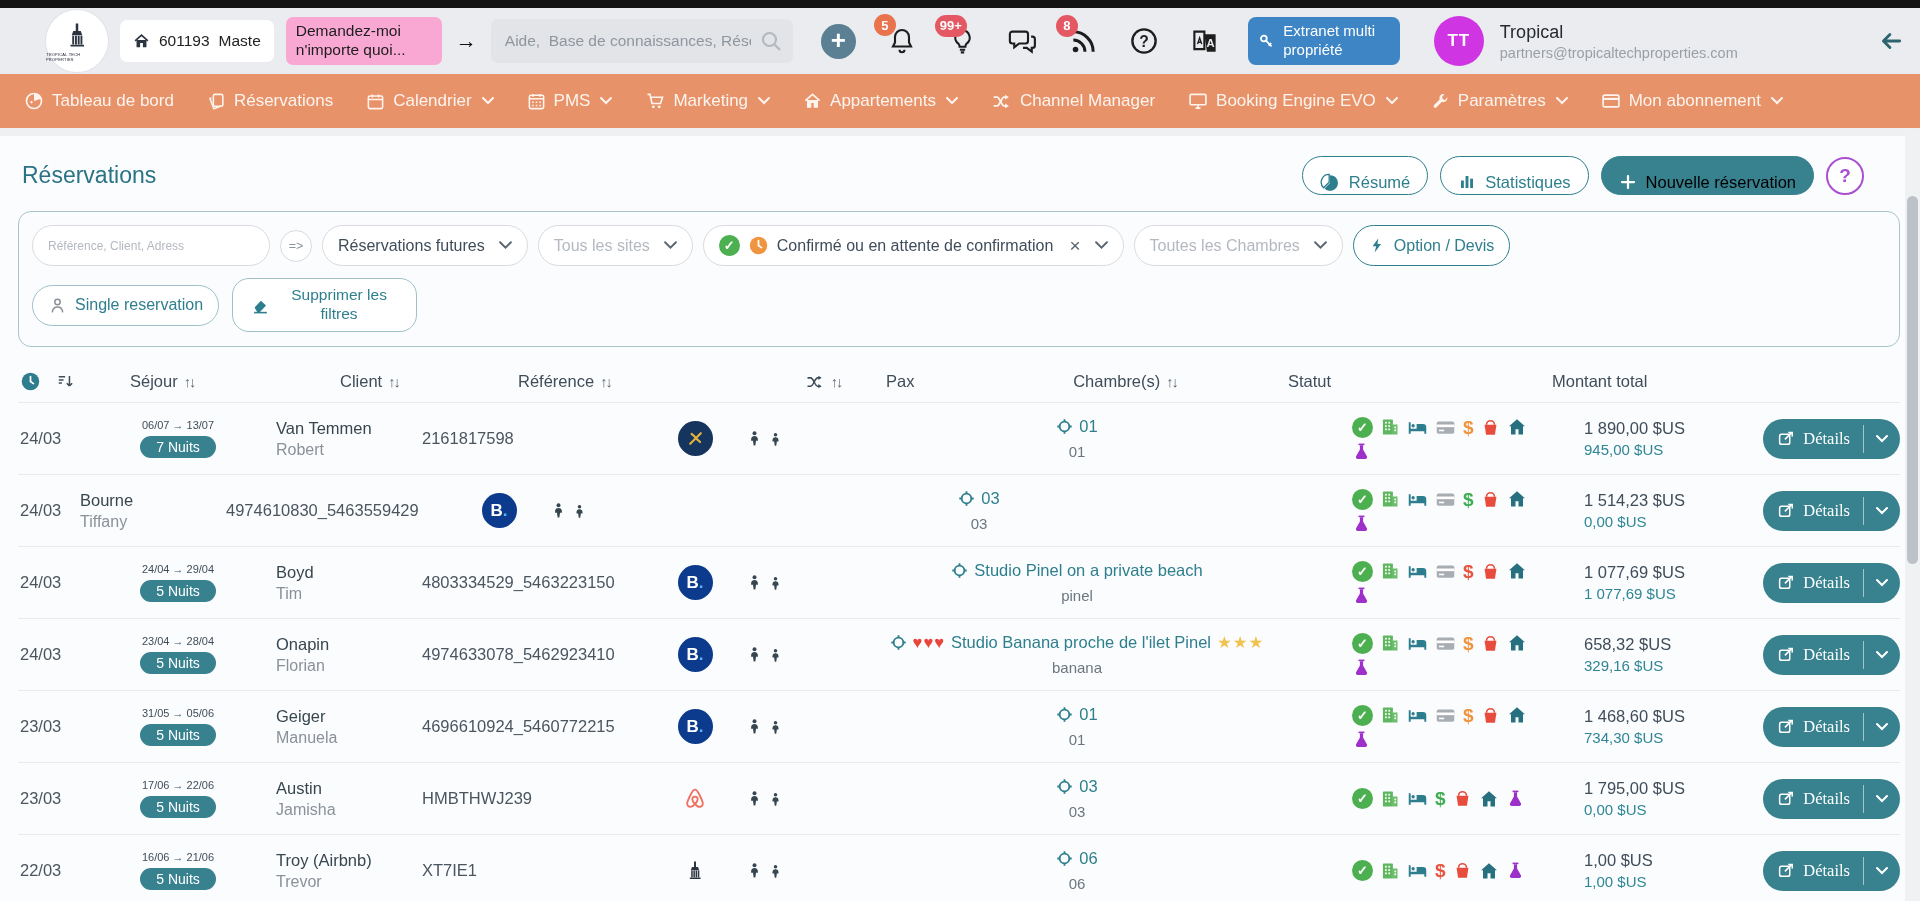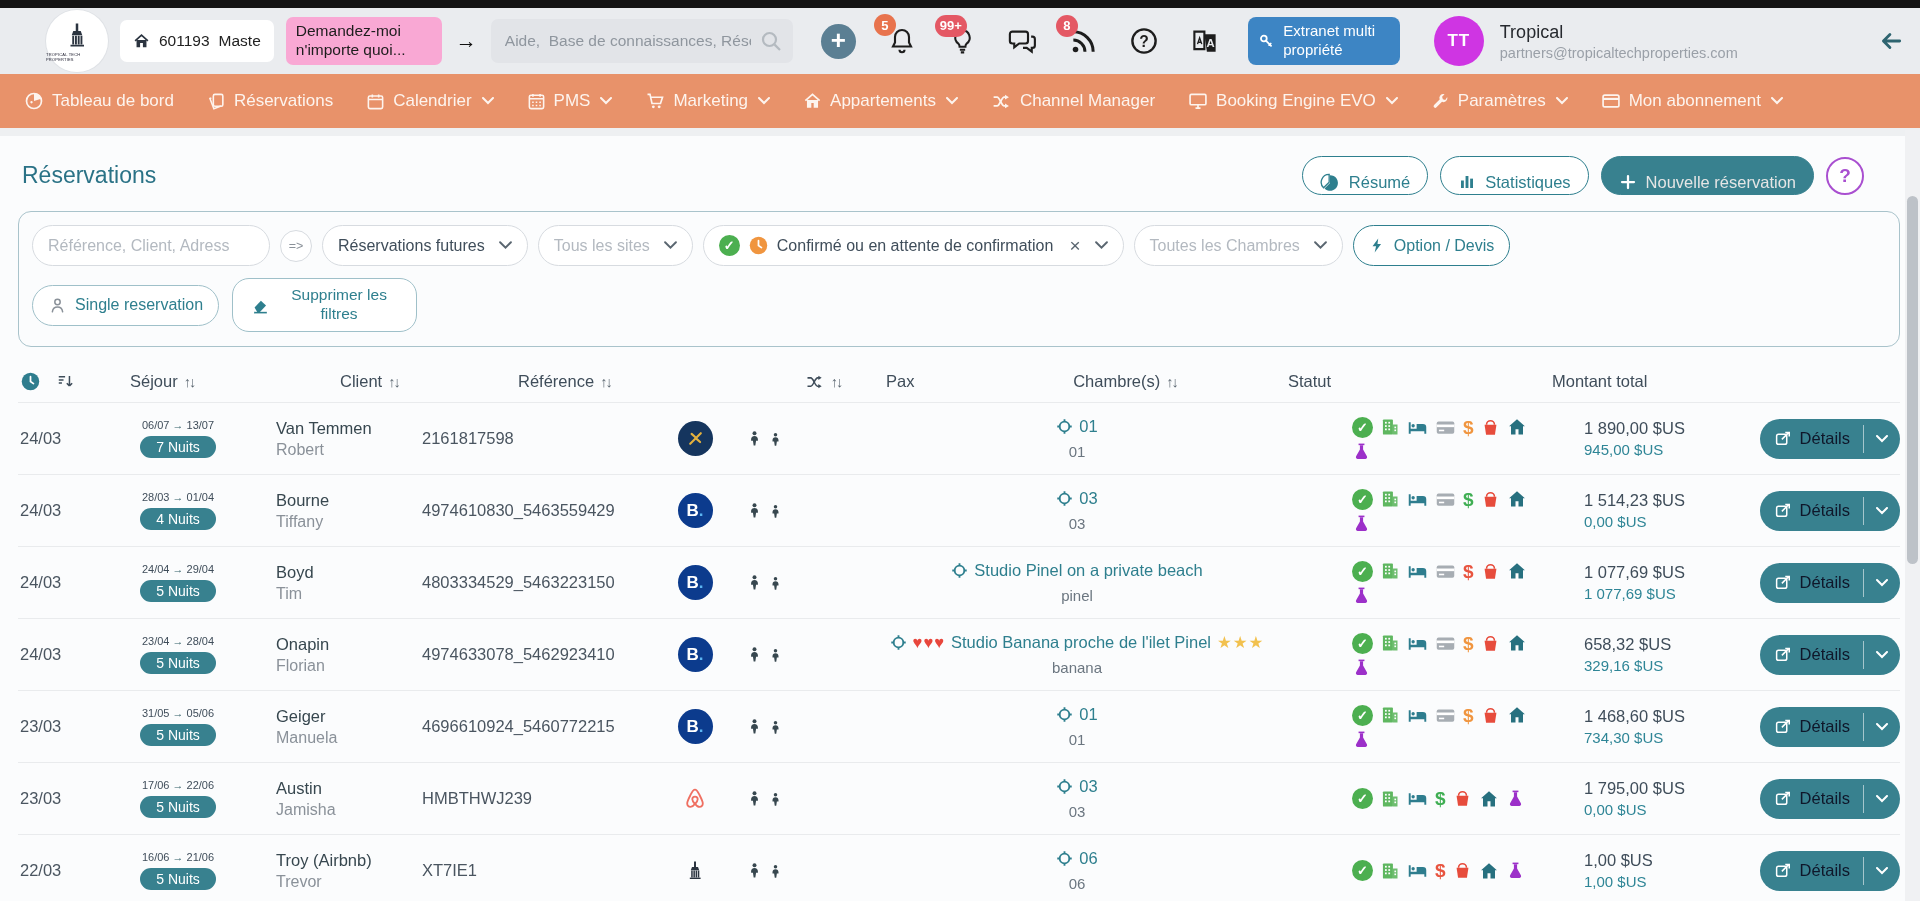--- a/index.html
+++ b/index.html
@@ -39,31 +39,31 @@
   .navitem { display:flex; align-items:center; gap:8px; color:#fdf4ee; font-size:17px; white-space:nowrap; cursor:pointer; }
   .navitem svg { display:block; }
   .navchev { display:flex; margin-left:2px; }
 
   
   .main { background:#fbfcfd; border-top:8px solid #eef0f2; height:773px; }
   .pagehead { display:flex; align-items:center; padding:20px 56px 14px 22px; }
   .pagetitle { font-size:23px; font-weight:500; color:#2a7286; }
   .actions { margin-left:auto; display:flex; align-items:center; gap:12px; }
   .abtn { height:39px; border-radius:20px; border:1.5px solid #2e7f8e; background:#fff; color:#2e7f8e; font-size:16.5px; display:flex; align-items:flex-start; gap:9px; padding:16px 17px; cursor:pointer; font-family:inherit; }
-  .abtn.primary { background:#38818f; border-color:#38818f; color:#e5e5e5; }
+  .abtn.primary { background:#38818f; border-color:#38818f; color:#000000; }
   .qbtn { width:38px; height:38px; border-radius:50%; border:2px solid #a94fd0; background:#fff; color:#a94fd0; font-size:19px; font-weight:bold; display:flex; align-items:center; justify-content:center; cursor:pointer; }
 
   
   .filterbox { margin:2px 20px 0 18px; border:1px solid #a9c3cb; border-radius:13px; padding:13px 13px 14px; }
   .frow { display:flex; align-items:center; gap:10px; }
   .frow2 { margin-top:12px; gap:13px; }
   .fpill { height:41px; border:1px solid #d7dbe0; border-radius:21px; background:#fff; display:flex; align-items:center; gap:8px; padding:0 15px; font-size:16px; color:#3f4d5a; white-space:nowrap; cursor:pointer; }
   .fpill .ph { color:#b3b9c0; }
   .finput { width:238px; }
-  .finput input { border:none; outline:none; width:100%; font-size:16px; font-family:inherit; color:#3f4d5a; background:transparent; }
+  .finput input { border:none; outline:none; width:100%; font-size:12px; font-family:inherit; color:#3f4d5a; background:transparent; }
   .finput input::placeholder { color:#b3b9c0; }
   .fcirc { width:32px; height:32px; border-radius:50%; border:1px solid #d7dbe0; background:#fff; color:#8a9199; font-size:12.5px; display:flex; align-items:center; justify-content:center; cursor:pointer; flex:0 0 auto; }
   .chev { color:#5a6670; display:flex; margin-left:6px; }
   .fx { color:#5a6670; font-size:19px; margin-left:8px; cursor:pointer; }
   .s-check { width:21px; height:21px; border-radius:50%; background:#4caf50; color:#fff; font-size:13px; font-weight:bold; display:flex; align-items:center; justify-content:center; flex:0 0 auto; }
   .fclock { color:#f0953f; display:flex; }
   .optbtn { border-color:#2e7f8e; color:#2e7f8e; }
   .optbtn svg { color:#2e7f8e; }
   .singlebtn { border-color:#9fc0c9; color:#2e7f8e; }
   .singlebtn .pic { color:#8a9199; display:flex; }
@@ -119,21 +119,21 @@
   .s-ic.card { color:#a7adb3; }
   .s-ic.bucket { color:#e74c3c; }
   .s-ic.house { color:#27707f; }
   .s-ic.flask { color:#9c30c9; }
   .s-dollar { font-size:19px; font-weight:bold; cursor:pointer; line-height:1; }
 
   .a1 { font-size:16.5px; color:#3f4d5a; white-space:nowrap; }
   .a2 { font-size:15px; color:#2e8596; margin-top:3px; }
 
   .dbtn { display:flex; align-items:stretch; background:#38818f; border-radius:20px; height:40px; overflow:hidden; cursor:pointer; }
-  .dmain { display:flex; align-items:center; gap:8px; color:#0f172a; font-size:16.5px; padding:0 13px 0 14px; }
+  .dmain { display:flex; align-items:center; gap:8px; color:#ffffff; font-size:16.5px; padding:0 13px 0 14px;font-family:Liberation Serif, serif; }
   .dsep { width:1px; background:rgba(255,255,255,.55); margin:6px 0; }
   .dchev { width:36px; display:flex; align-items:center; justify-content:center; color:#fff; }
 
   
   .sbtrack { position:absolute; right:0; top:130px; bottom:0; width:15px; background:#f0f1f3; }
   .sbthumb { position:absolute; right:2px; top:66px; width:11px; height:368px; border-radius:6px; background:#bdc2c8; }
 </style>
 </head>
 <body>
 
@@ -639,24 +639,20 @@
               <span class="dchev">
                 <svg viewBox="0 0 12 8" width="12" height="8">
                   <path d="M1 1l5 5 5-5" fill="none" stroke="currentColor" stroke-width="2" stroke-linecap="round"></path>
                 </svg>
               </span>
             </div>
           </div>
         </div>
         <div class="trow">
           <div class="c c-time">24/03</div>
-          <div class="c c-sejour">
-            <div class="dates">28/03 <span class="arr">→</span> 01/04</div>
-            <div><span class="nights">4 Nuits</span></div>
-          </div>
           <div class="c c-client">
             <div class="lname">Bourne</div>
             <div class="fname">Tiffany</div>
           </div>
           <div class="c c-ref">4974610830_5463559429</div>
           <div class="c c-channel">
             <span class="ch booking">B<i>.</i></span>
           </div>
           <div class="c c-pax">
             <svg viewBox="0 0 24 24" width="17" height="17">

